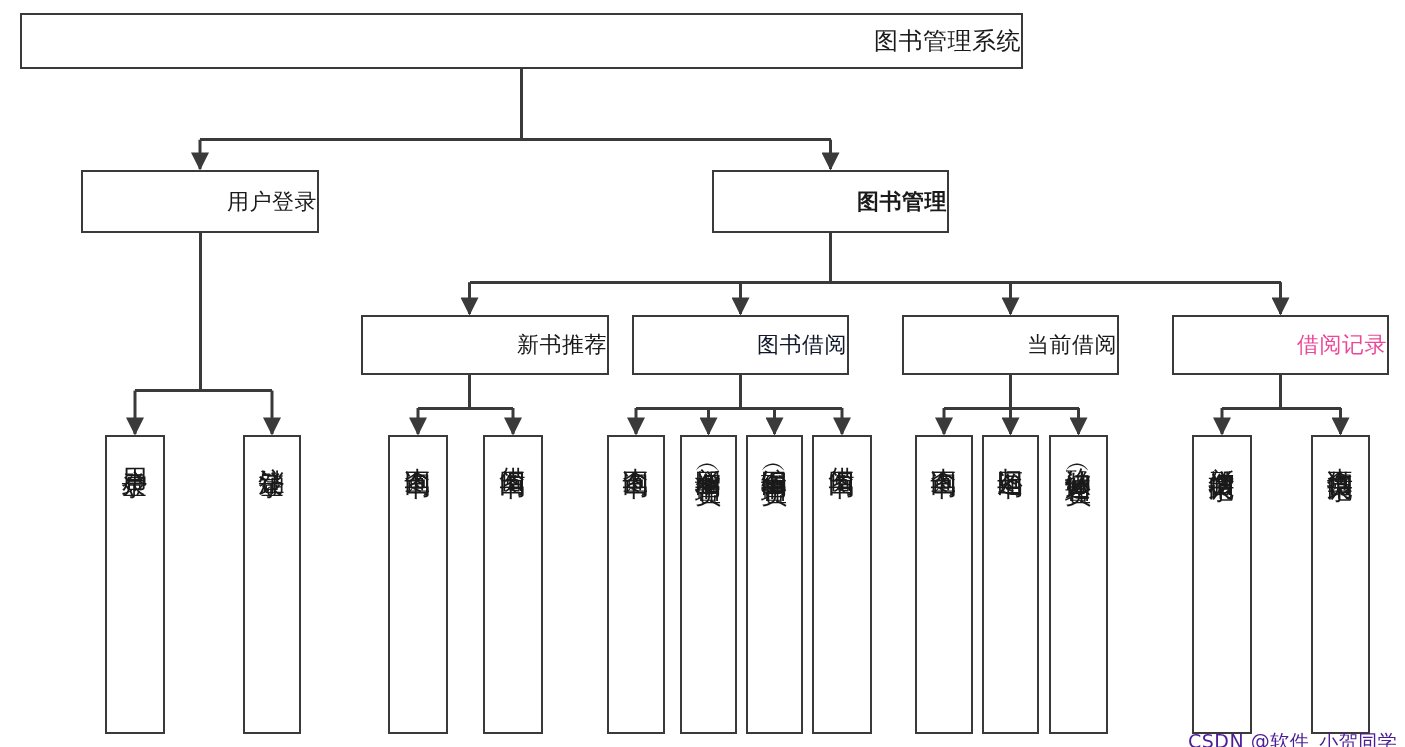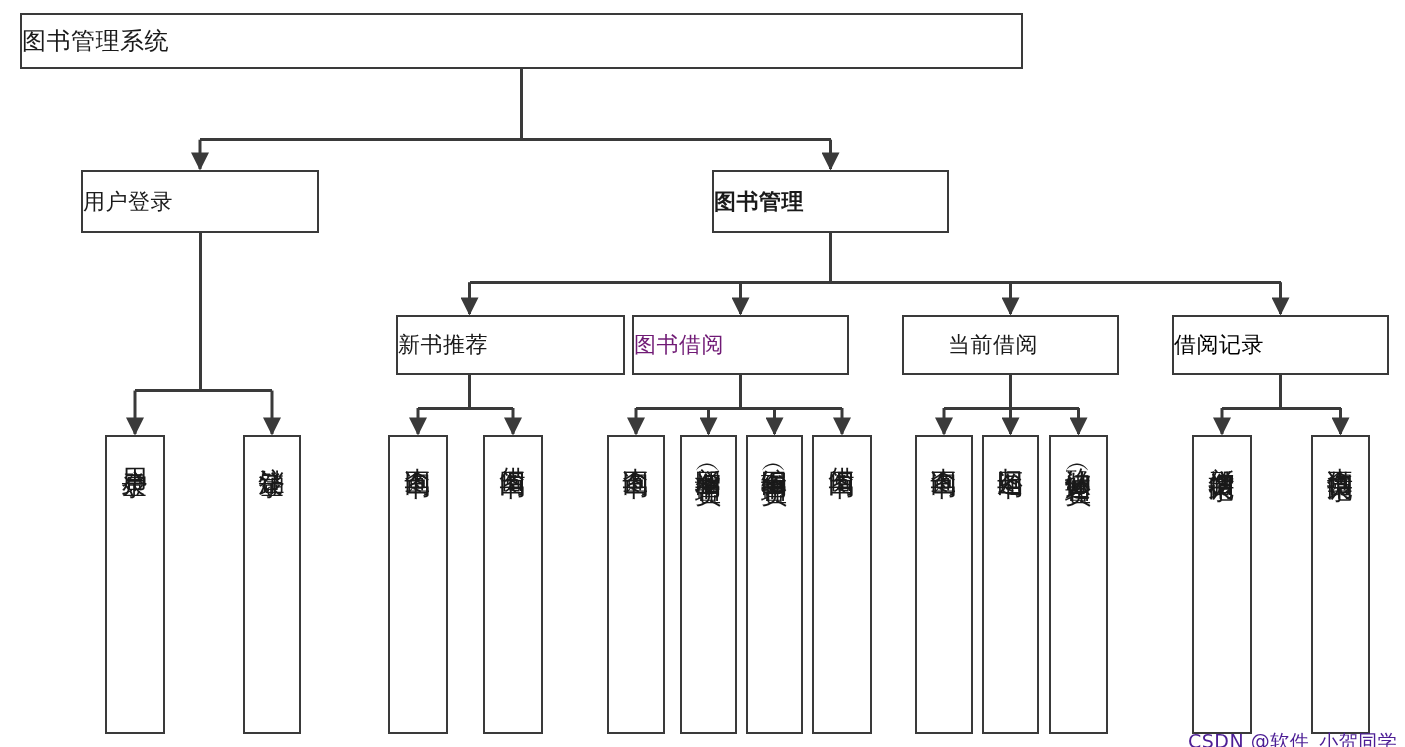--- a/index.html
+++ b/index.html
@@ -25,21 +25,21 @@
     height: 747px;
     pointer-events: none;
   }
   .node {
     position: absolute;
     box-sizing: border-box;
     border: 2.5px solid #3a3a3a;
     background: #ffffff;
     display: flex;
     align-items: center;
-    justify-content: flex-start;
+    justify-content: flex-end;
     color: #1a1a1a;
   }
   .node .lbl {
     display: block;
     text-align: center;
     line-height: 1.18;
     letter-spacing: 0.5px;
   }
   .node.horiz .lbl {
     font-size: 22px;
@@ -117,30 +117,30 @@
   <div id="nodes">
       <div class="node horiz root" id="node-root" style="left: 20px; top: 13px; width: 1003px; height: 56px; border-color: rgb(58, 58, 58); color: rgb(26, 26, 26);">
         <span class="lbl">图书管理系统</span>
       </div>
       <div class="node horiz" id="node-user-login" style="left: 81px; top: 170px; width: 238px; height: 63px; border-color: rgb(58, 58, 58); color: rgb(26, 26, 26);">
         <span class="lbl">用户登录</span>
       </div>
       <div class="node horiz" id="node-book-manage" style="left: 712px; top: 170px; width: 237px; height: 63px; border-color: rgb(58, 58, 58); color: rgb(26, 26, 26); font-weight: bold;">
         <span class="lbl">图书管理</span>
       </div>
-      <div class="node horiz" id="node-new-book-rec" style="left: 361px; top: 315px; width: 229px; height: 60px; border-color: rgb(58, 58, 58); color: rgb(26, 26, 26); margin-left: 35px;">
+      <div class="node horiz" id="node-new-book-rec" style="left: 361px; top: 315px; width: 248px; height: 60px; border-color: rgb(58, 58, 58); color: rgb(26, 26, 26);">
         <span class="lbl">新书推荐</span>
       </div>
-      <div class="node horiz" id="node-book-borrow" style="left: 632px; top: 315px; width: 217px; height: 60px; border-color: rgb(58, 58, 58); color: #701a75;">
+      <div class="node horiz" id="node-book-borrow" style="left: 632px; top: 315px; width: 217px; height: 60px; border-color: rgb(58, 58, 58); color: #0f172a;">
         <span class="lbl">图书借阅</span>
       </div>
       <div class="node horiz" id="node-current-borrow" style="left: 902px; top: 315px; width: 217px; height: 60px; border-color: rgb(58, 58, 58); color: rgb(26, 26, 26); padding-left: 44px;">
         <span class="lbl">当前借阅</span>
       </div>
-      <div class="node horiz" id="node-borrow-record" style="left: 1172px; top: 315px; width: 217px; height: 60px; border-color: rgb(58, 58, 58); color: #000000;">
+      <div class="node horiz" id="node-borrow-record" style="left: 1172px; top: 315px; width: 217px; height: 60px; border-color: rgb(58, 58, 58); color: #ec4899;">
         <span class="lbl">借阅记录</span>
       </div>
       <div class="node vert" id="node-leaf-user-login" style="left: 105px; top: 435px; width: 60px; height: 299px; border-color: rgb(58, 58, 58); color: rgb(26, 26, 26);">
         <span class="lbl">用户登录</span>
       </div>
       <div class="node vert" id="node-leaf-logout" style="left: 243px; top: 435px; width: 58px; height: 299px; border-color: rgb(58, 58, 58); color: rgb(26, 26, 26);">
         <span class="lbl">注销登录</span>
       </div>
       <div class="node vert" id="node-leaf-query-book-1" style="left: 388px; top: 435px; width: 60px; height: 299px; border-color: rgb(58, 58, 58); color: rgb(26, 26, 26);">
         <span class="lbl">查询图书</span>

